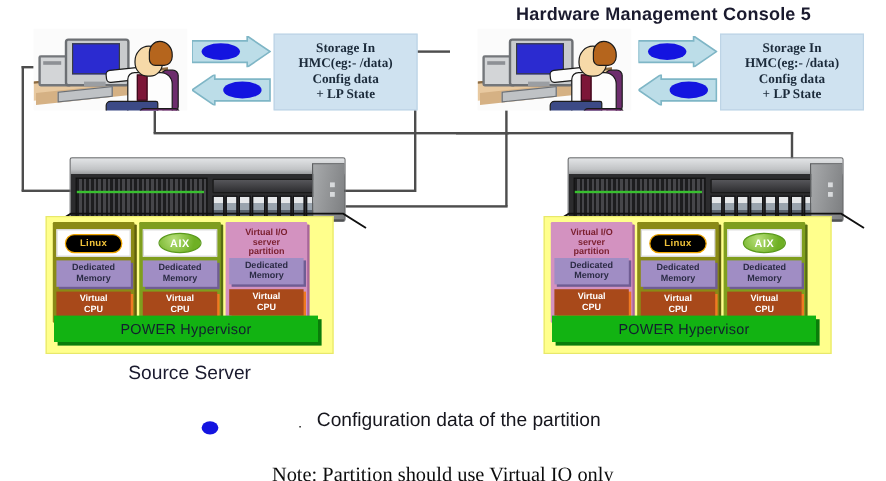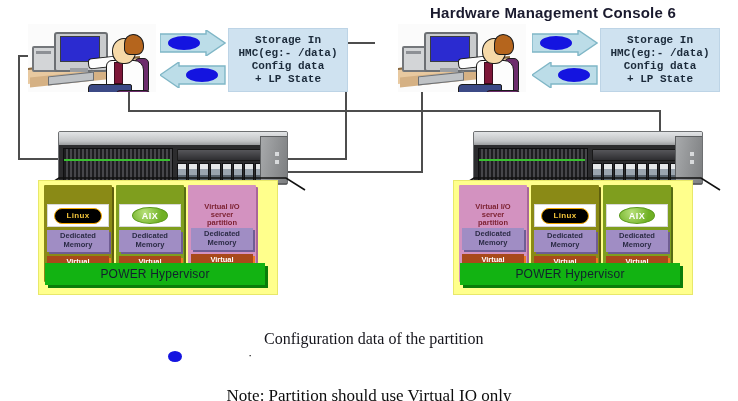--- a/index.html
+++ b/index.html
@@ -175,21 +175,21 @@
 
   
   .storage-box {
     background: #cfe2f0;
     border: 1px solid #bdd4e6;
     display: flex;
     align-items: center;
     justify-content: center;
   }
   .storage-text {
-    font-family: Liberation Mono, monospace;
+    font-family: Liberation Serif, serif;
     font-size: 11px;
     font-weight: bold;
     color: #1b2a3a;
     text-align: center;
     line-height: 13px;
     white-space: pre-line;
   }
 
   
   .arrow-wrap { position: absolute; }
@@ -272,21 +272,21 @@
     border: 1px solid #e8e86a;
   }
   .lpar-row {
     position: absolute;
     display: flex;
     gap: 4px;
   }
   .lpar {
     position: relative;
     width: 68px;
-    padding: 19px 3px 4px 3px;
+    padding: 6px 3px 4px 3px;
     box-sizing: border-box;
     border-radius: 1px;
   }
   .lpar-linux { background: #8a8a16; box-shadow: 2px 2px 0 #5f5f0d; }
   .lpar-aix   { background: #7f9e1e; box-shadow: 2px 2px 0 #566c12; }
   .lpar-vios  { background: #d392c0; box-shadow: 2px 2px 0 #a8669a; }
 
   .os-badge {
     height: 21px;
     background: #ffffff;
@@ -406,21 +406,21 @@
     width: 100%;
     left: 0;
   }
 </style>
 </head>
 <body>
 
 <div id="canvas">
 
 
-  <div class="abs hmc-title" style="left:398px; top:4px; width:310px;">Hardware Management Console 6</div>
+  <div class="abs hmc-title" style="left:398px; top:4px; width:310px;">Hardware Management Console 5</div>
 
   <div class="abs wire wire-v" style="left:18px; top:55px; height:104px;"></div>
   <div class="abs wire wire-h" style="left:18px; top:55px; width:10px;"></div>
   <div class="abs wire wire-h" style="left:18px; top:158px; width:44px;"></div>
 
   <div class="abs wire wire-v" style="left:128px; top:92px; height:19px;"></div>
   <div class="abs wire wire-h" style="left:128px; top:110px; width:533px;"></div>
 
   <div class="abs wire wire-v" style="left:659px; top:110px; height:48px;"></div>
   <div class="abs wire wire-h" style="left:617px; top:157px; width:44px;"></div>
@@ -570,20 +570,21 @@
 partition</div>
       <div class="mem-block">Dedicated
 Memory</div>
       <div class="cpu-block">Virtual
 CPU</div>
     </div>
   </div>
 
   <div class="hypervisor" style="left:45px; top:263px; width:220px; height:22px;">POWER Hypervisor</div>
 
+  <div class="abs server-title" style="left:40px; top:303px; width:236px;">Source Server</div>
 
   <div class="rack" style="left:473px; top:131px; width:228px; height:52px;">
     <div class="rack-top"></div>
     <div class="rack-face"></div>
     <div class="rack-vent"></div>
     <div class="rack-greenline"></div>
     <div class="rack-optical"></div>
     <div class="rack-bays">
       <div class="bay"></div>
       <div class="bay"></div>
@@ -635,17 +636,17 @@
       <div class="cpu-block">Virtual
 CPU</div>
     </div>
   </div>
 
   <div class="hypervisor" style="left:460px; top:263px; width:220px; height:22px;">POWER Hypervisor</div>
 
 
   <div class="legend-dot" style="left:168px; top:351px;"></div>
   <div class="legend-tick" style="left:248px; top:347px;">·</div>
-  <div class="legend-text" style="left:264px; top:330px;font-family:Liberation Serif, serif;">Configuration data of the partition</div>
+  <div class="legend-text" style="left:264px; top:342px;">Configuration data of the partition</div>
 
   <div class="note-text" style="top:386px;">Note: Partition should use Virtual IO only</div>
 
 </div>
 
 </body></html>

